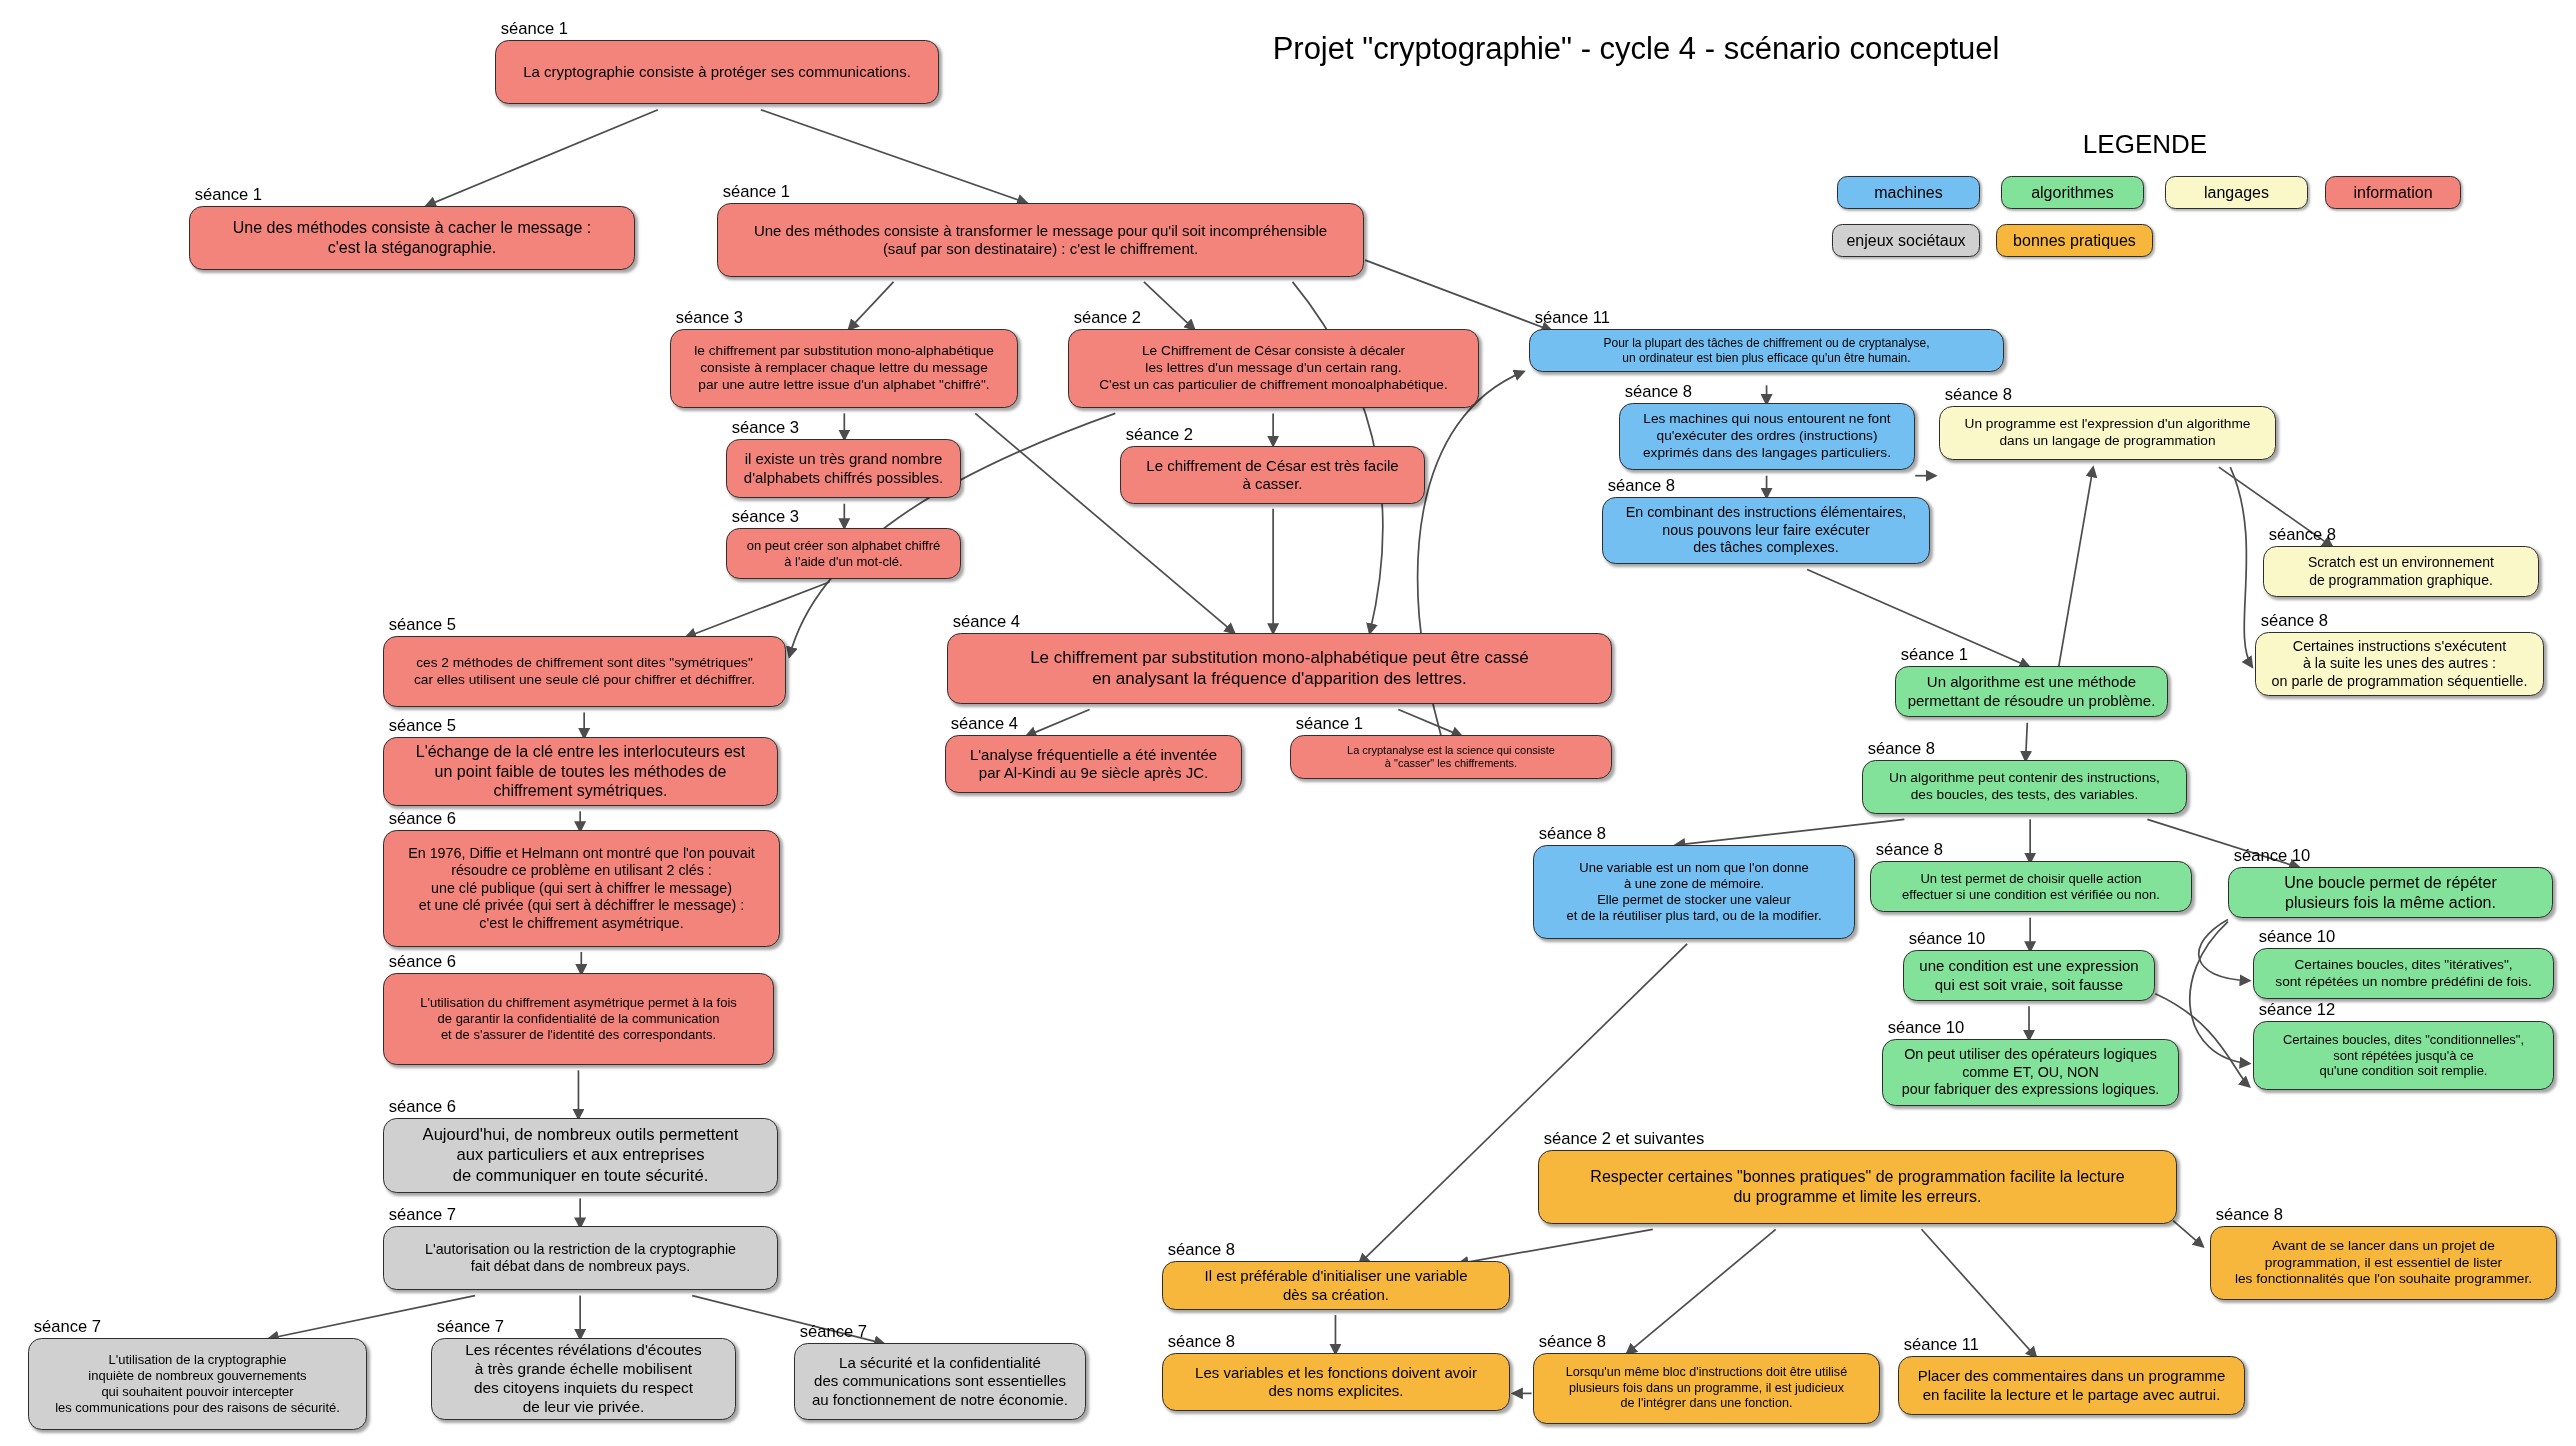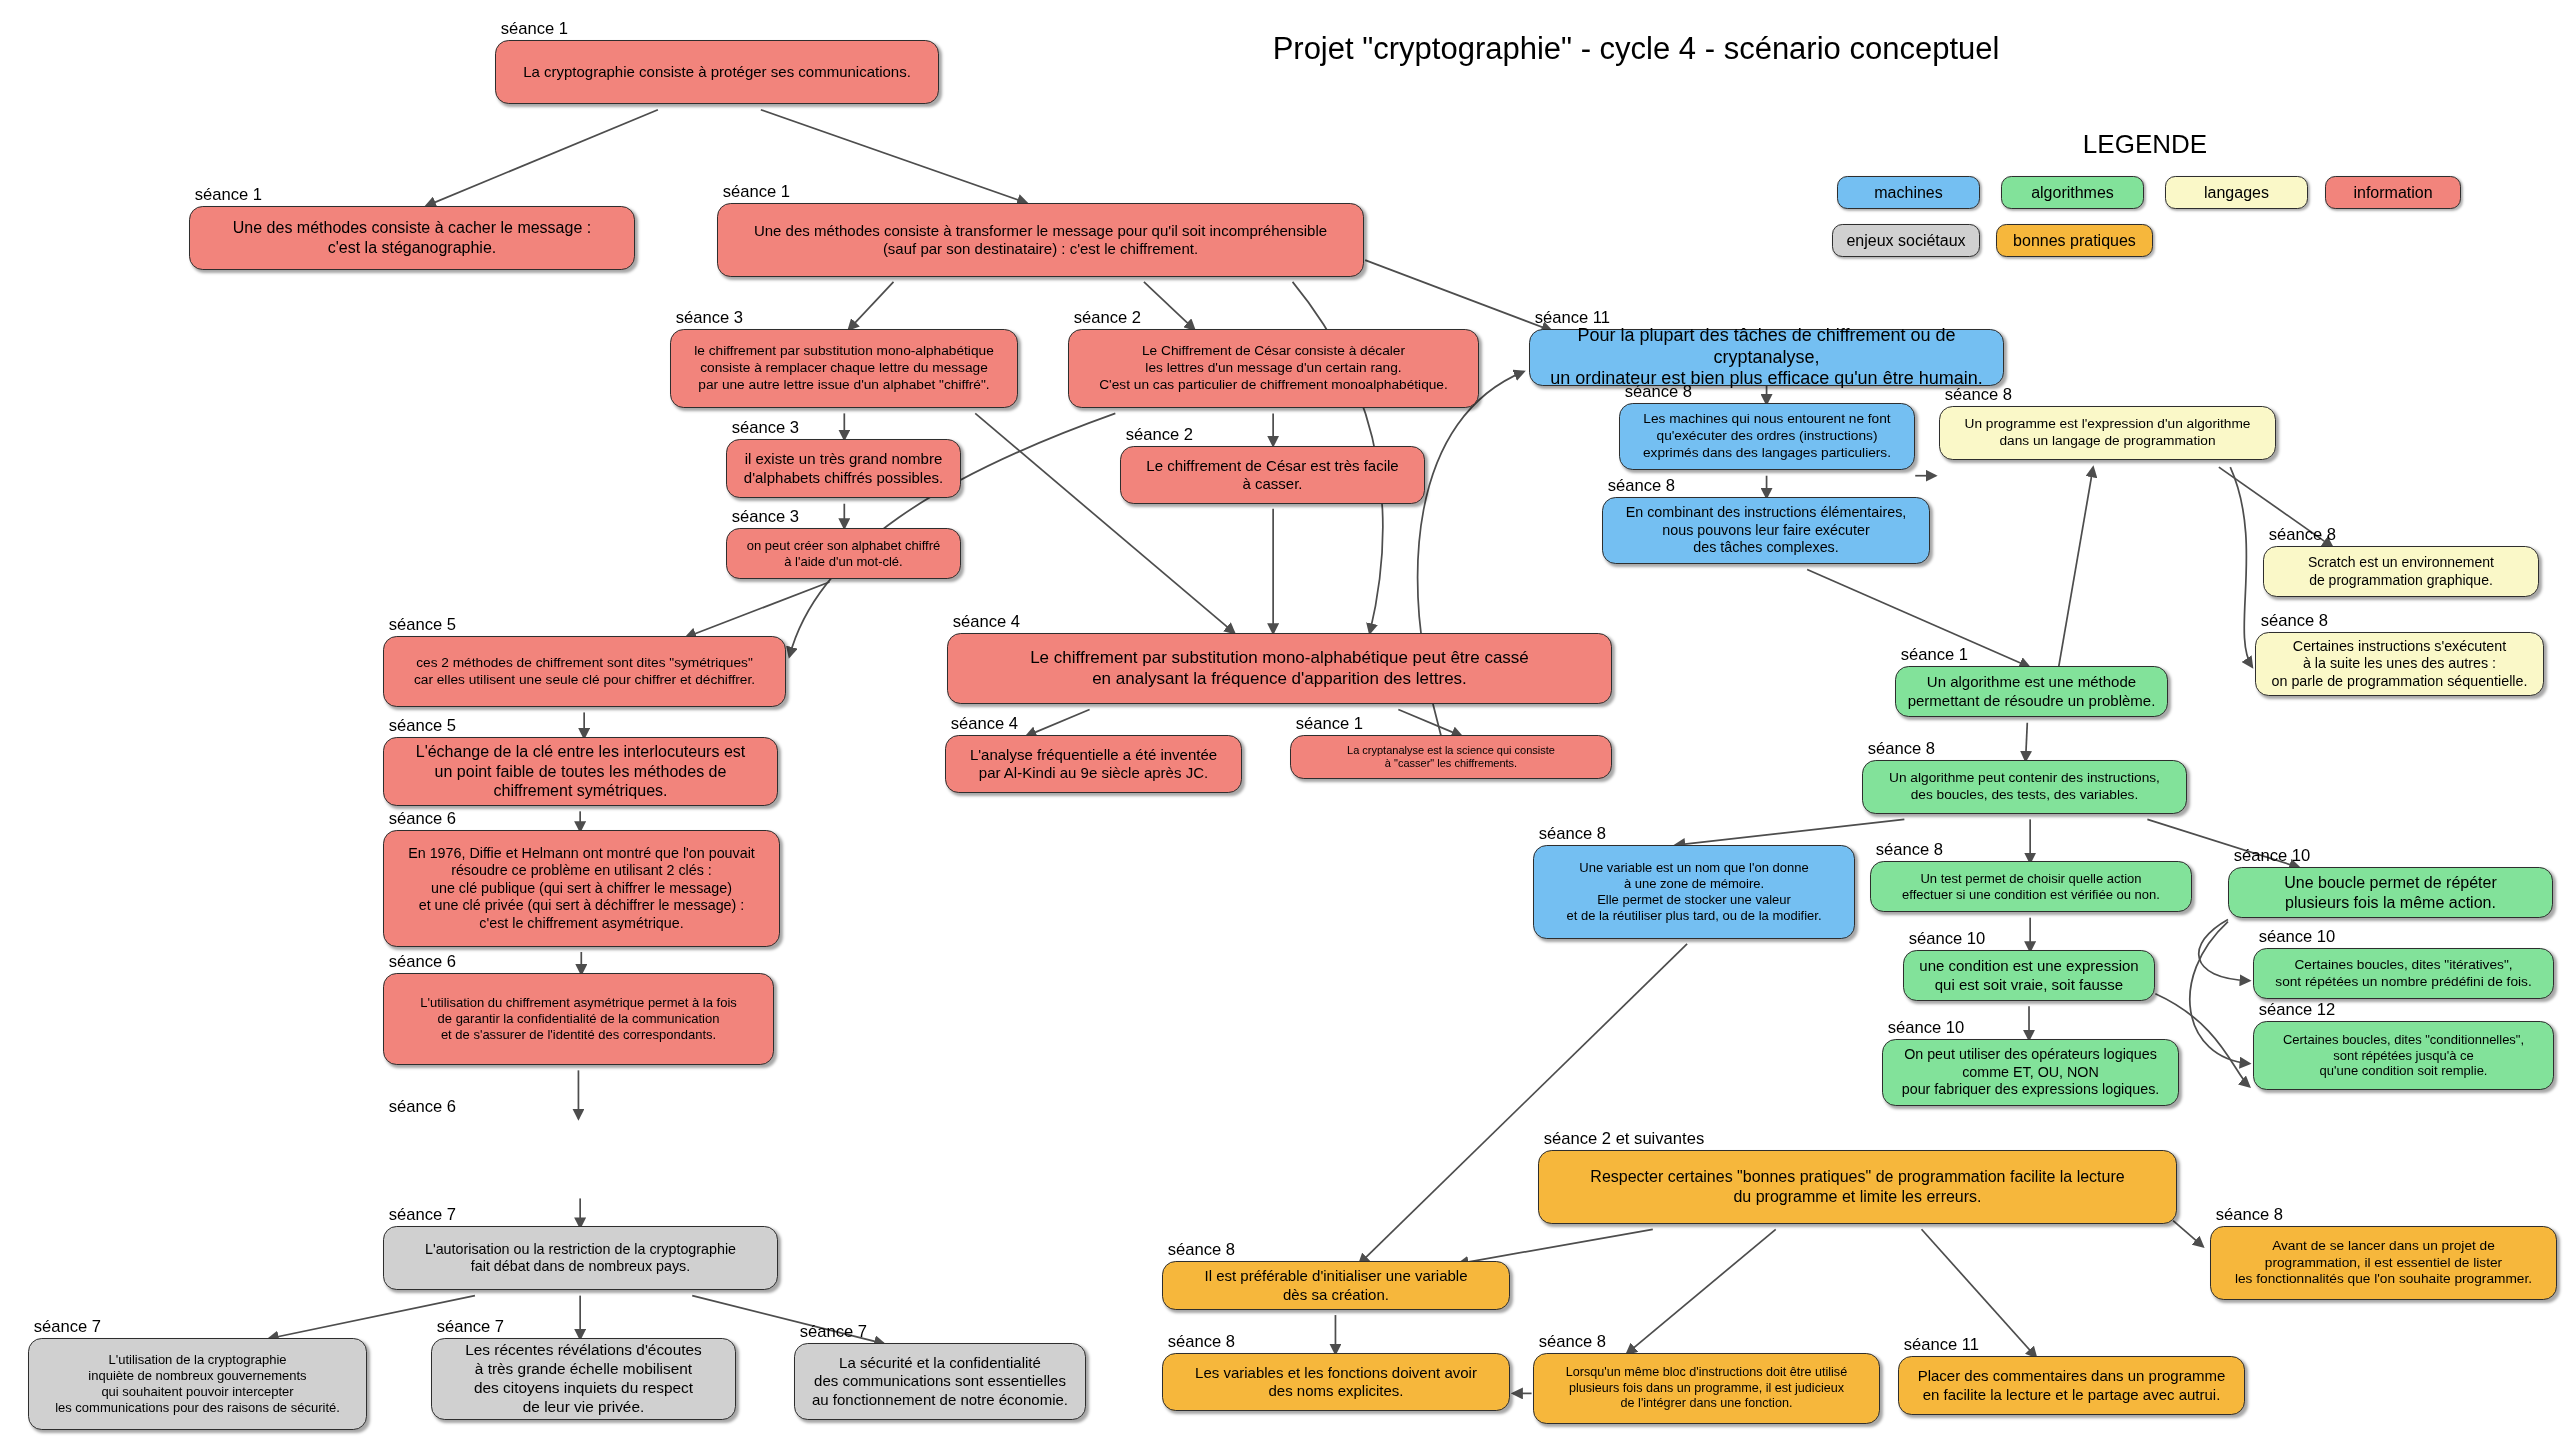--- a/index.html
+++ b/index.html
@@ -139,21 +139,21 @@
   </div>
 
   <div class="node" style="left:1120px;top:423px;width:305px">
     <div class="seance">séance 2</div>
     <div class="box info" style="height:58px;font-size:15px">Le chiffrement de César est très facile
 à casser.</div>
   </div>
 
   <div class="node" style="left:1529px;top:306px;width:475px">
     <div class="seance">séance 11</div>
-    <div class="box mach" style="height:57px;font-size:18px">Pour la plupart des tâches de chiffrement ou de cryptanalyse,
+    <div class="box mach" style="height:43px;font-size:12px">Pour la plupart des tâches de chiffrement ou de cryptanalyse,
 un ordinateur est bien plus efficace qu'un être humain.</div>
   </div>
 
   <div class="node" style="left:1619px;top:380px;width:296px">
     <div class="seance">séance 8</div>
     <div class="box mach" style="height:67px;font-size:13.7px">Les machines qui nous entourent ne font
 qu'exécuter des ordres (instructions)
 exprimés dans des langages particuliers.</div>
   </div>
 
@@ -283,20 +283,23 @@
 
   <div class="node" style="left:383px;top:950px;width:391px">
     <div class="seance">séance 6</div>
     <div class="box info" style="height:92px;font-size:13px">L'utilisation du chiffrement asymétrique permet à la fois
 de garantir la confidentialité de la communication
 et de s'assurer de l'identité des correspondants.</div>
   </div>
 
   <div class="node" style="left:383px;top:1095px;width:395px">
     <div class="seance">séance 6</div>
+    <div class="box soc" style="height:75px;font-size:16.6px">Aujourd'hui, de nombreux outils permettent
+aux particuliers et aux entreprises
+de communiquer en toute sécurité.</div>
   </div>
 
   <div class="node" style="left:383px;top:1203px;width:395px">
     <div class="seance">séance 7</div>
     <div class="box soc" style="height:64px;font-size:14.3px">L'autorisation ou la restriction de la cryptographie
 fait débat dans de nombreux pays.</div>
   </div>
 
   <div class="node" style="left:1538px;top:1127px;width:639px">
     <div class="seance">séance 2 et suivantes</div>

